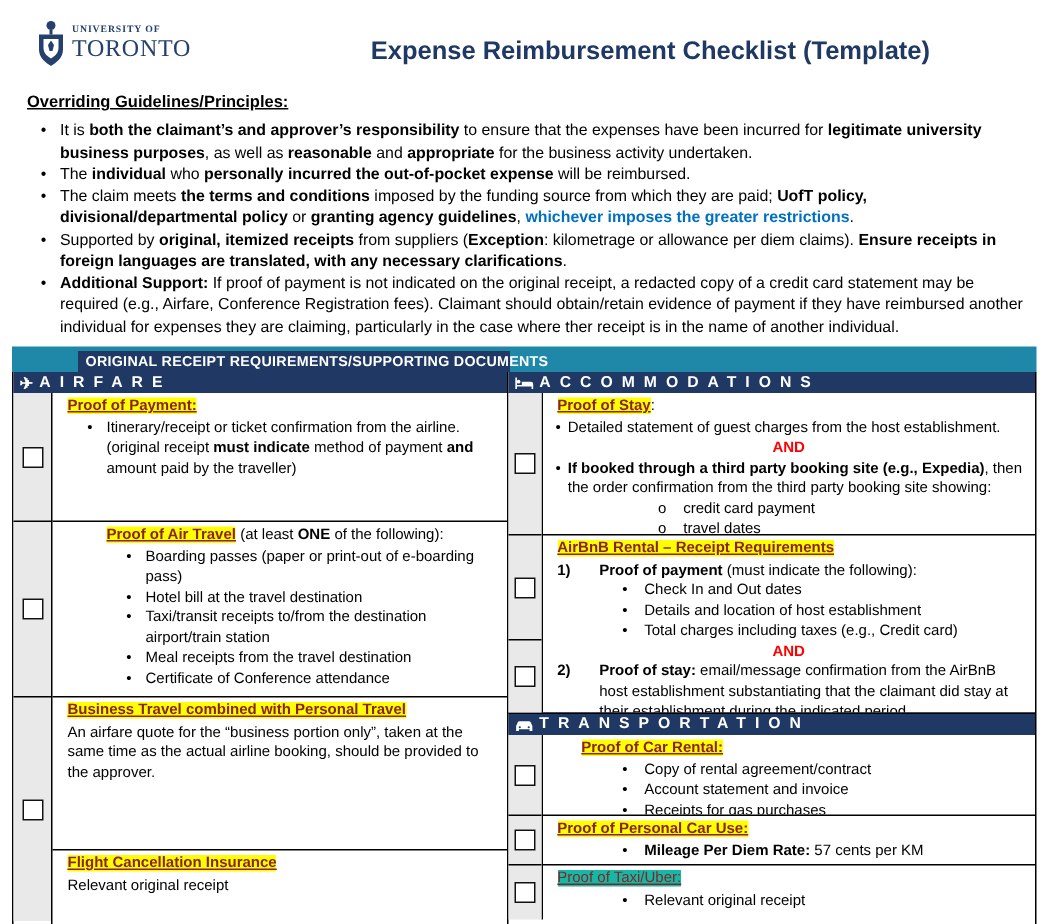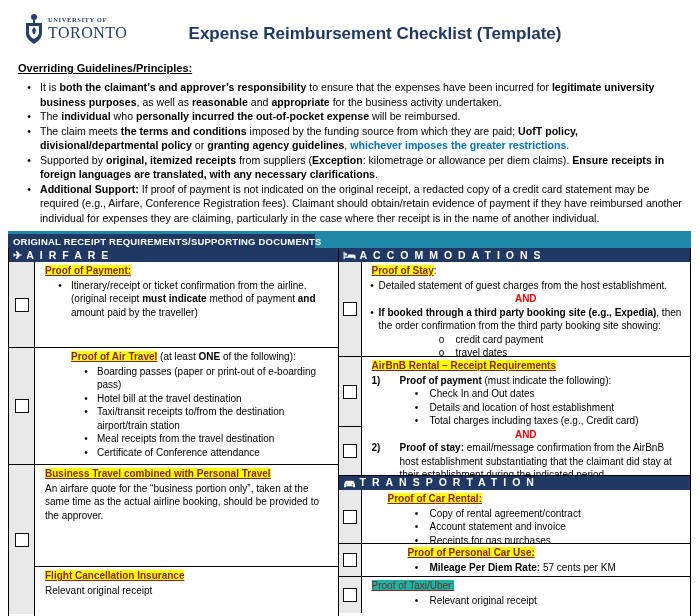--- a/index.html
+++ b/index.html
@@ -5,30 +5,30 @@
   html,body{margin:0;padding:0;}
   .page{width:700px;height:616px;position:relative;background:#fff;overflow:hidden;
         font-family:"Liberation Sans",sans-serif;color:#000;}
   
   .hdr{position:relative;height:56px;}
   .logo{position:absolute;left:24px;top:13px;display:flex;align-items:center;gap:4px;justify-content:center;}
   .crest{width:20px;height:32px;}
   .logo-words{line-height:1;}
   .logo-l1{font-family:"Liberation Serif",serif;font-size:6.5px;font-weight:700;letter-spacing:.6px;color:#25406E;}
   .logo-l2{font-family:"Liberation Serif",serif;font-size:16px;letter-spacing:.5px;color:#25406E;margin-top:2px;}
-  .title{position:absolute;left:130px;right:80px;top:24px;text-align:center;
+  .title{position:absolute;left:130px;right:80px;top:24px;text-align:right;
          font-size:17px;font-weight:700;color:#1F3864;}
   
   .guide{padding:6px 12px 0 18px;}
   .gh{font-size:11px;font-weight:700;text-decoration:underline;margin-bottom:6px;}
   .guide .ln-bullet{display:flex;font-size:10.6px;line-height:14.5px;}
   .guide .ln-bullet .mk{width:22px;flex:none;text-align:center;}
   .guide .ln-bullet .tx{flex:1;padding-right:2px;}
   
-  .banner{margin:6px 9px 0 8px;height:17px;box-sizing:border-box;padding-top:3px;}
+  .banner{margin:6px 9px 0 8px;height:17px;box-sizing:border-box;padding-top:3px;padding-left:44px;}
   .banner-inner{height:14px;width:45%;display:flex;align-items:center;padding-left:5px;box-sizing:border-box;}
   .banner-text{color:#fff;font-size:9.5px;font-weight:700;letter-spacing:.2px;white-space:nowrap;}
   
   .tbl{margin:0 9px 0 8px;display:flex;border-left:1px solid #000;border-right:1px solid #000;}
   .col{box-sizing:border-box;}
   .lcol{width:330px;border-right:1px solid #000;}
   .rcol{width:352px;}
   .colhdr{height:14px;display:flex;align-items:center;padding-left:4px;color:#fff;
           font-size:10.5px;font-weight:700;letter-spacing:6px;}
   .colhdr .ic{margin-right:4px;letter-spacing:0;font-size:11px;display:flex;align-items:center;}
@@ -279,21 +279,21 @@
               <div class="ln-bsub">
                 <span class="mk">•</span>
                 <span class="tx"><span>Account statement and invoice</span></span>
               </div>
               <div class="ln-bsub">
                 <span class="mk">•</span>
                 <span class="tx"><span>Receipts for gas purchases</span></span>
               </div>
             </div>
           <div class="row" style="height:33px;">
-              <div class="ln-heading"><span style="font-weight: 700; text-decoration: underline; background-color: rgb(255, 255, 0); color: rgb(139, 34, 34); margin-left: 36px;">Proof of Personal Car Use:</span></div>
+              <div class="ln-heading"><span style="font-weight: 700; text-decoration: underline; background-color: rgb(255, 255, 0); color: rgb(139, 34, 34);">Proof of Personal Car Use:</span></div>
               <div class="ln-bsub">
                 <span class="mk">•</span>
                 <span class="tx"><span style="font-weight: 700;">Mileage Per Diem Rate:</span><span> 57 cents per KM</span></span>
               </div>
               <div class="ln-bsub">
                 <span class="mk">•</span>
                 <span class="tx"><span>Googlemaps (or equivalent)</span></span>
               </div>
             </div>
           <div class="row" style="height:37px;">

